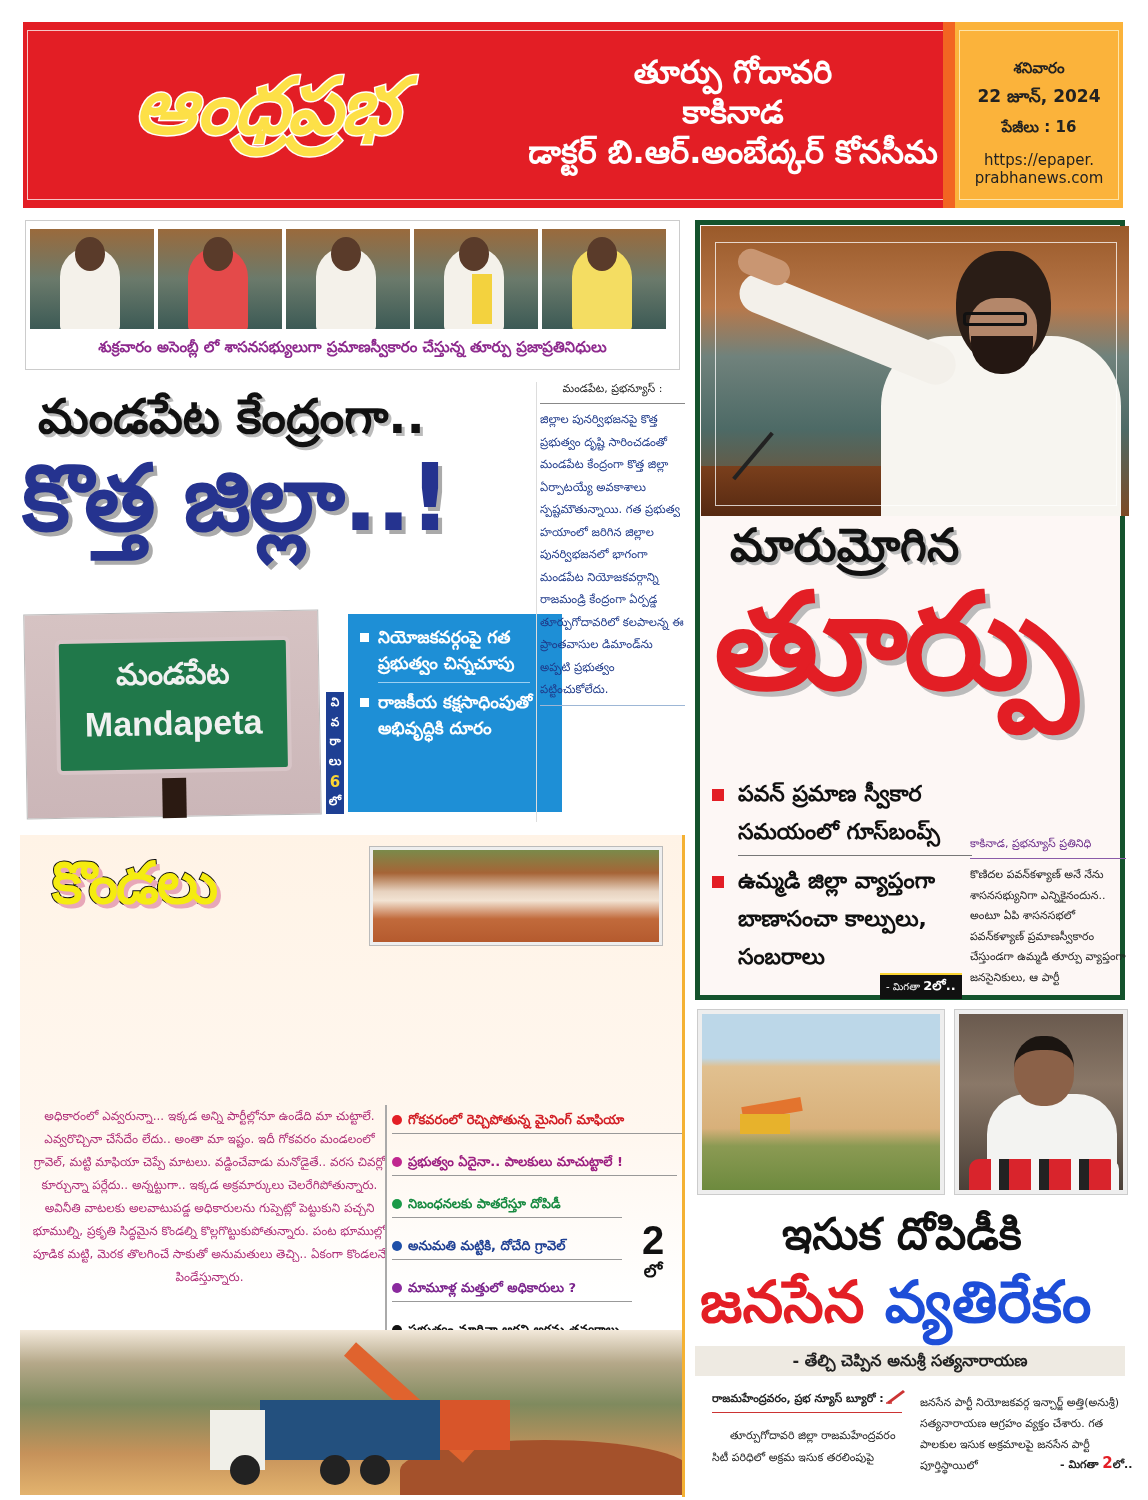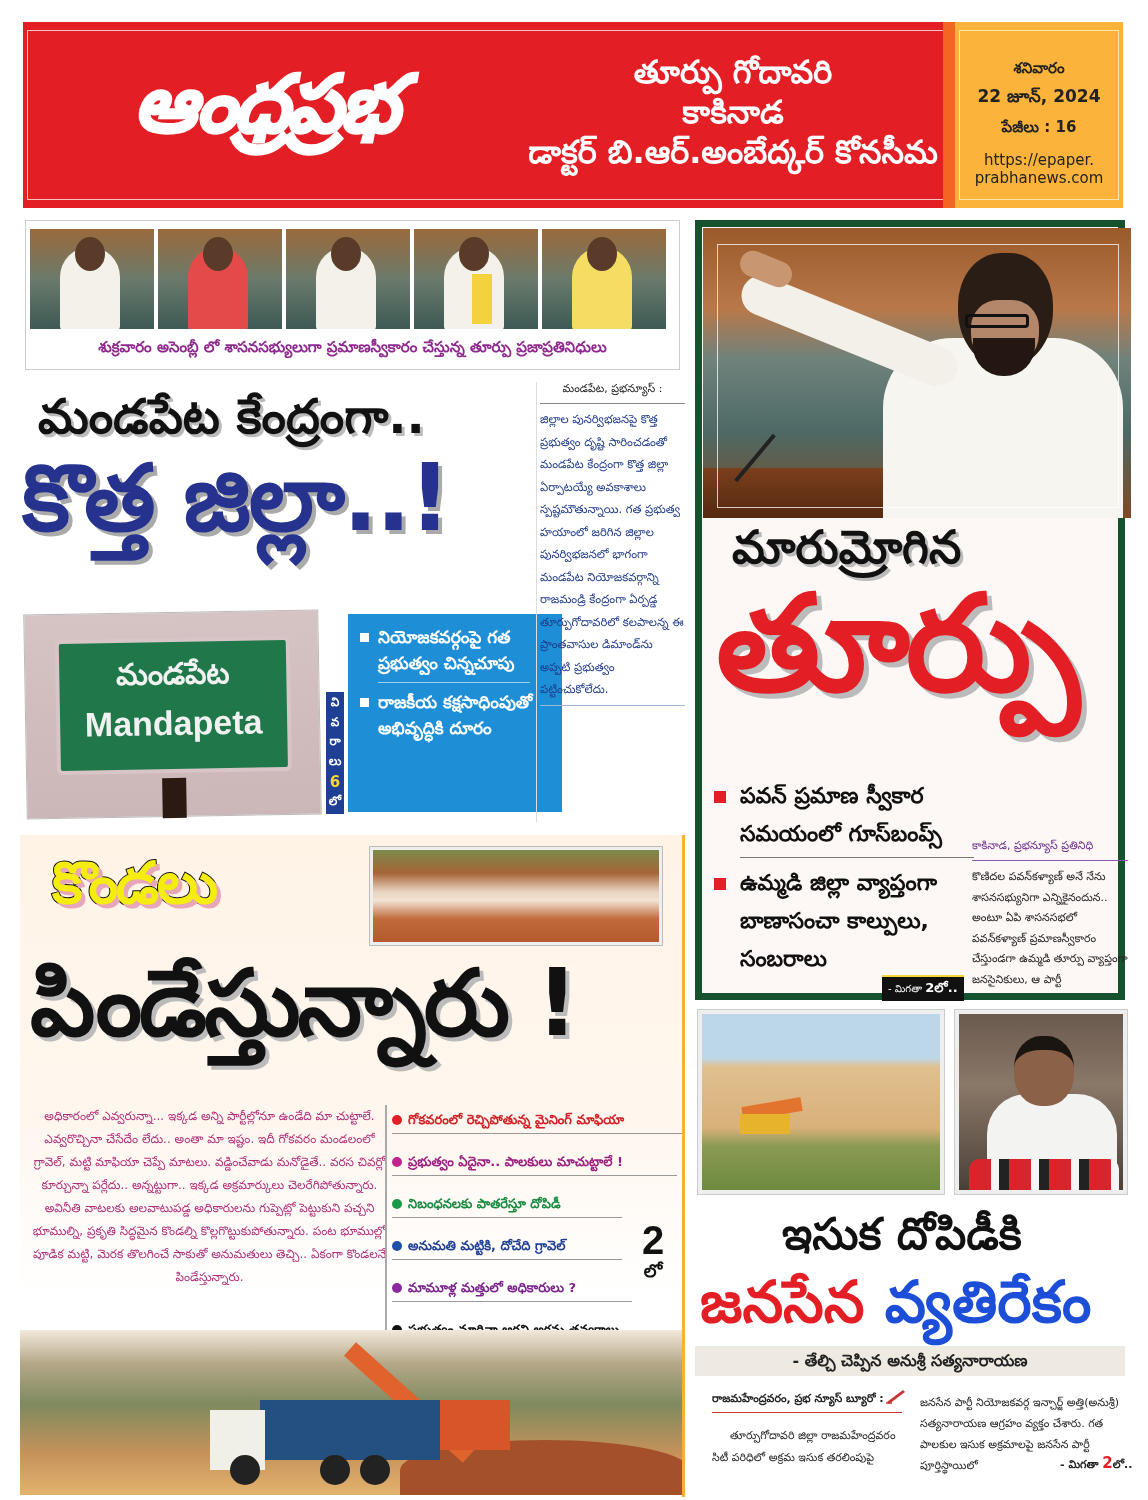--- a/index.html
+++ b/index.html
@@ -3,21 +3,21 @@
 <meta charset="utf-8">
 <style>
   * { box-sizing: border-box; margin: 0; padding: 0; }
   html, body { width: 1148px; height: 1500px; background: #ffffff; overflow: hidden; }
   body { position: relative; font-family: "DejaVu Sans", sans-serif; color: #111; }
 
   
   .masthead { position: absolute; left: 23px; top: 22px; width: 1100px; height: 186px; background: #e31e25; }
   .masthead .inner-frame { position: absolute; left: 4px; top: 8px; width: 1092px; height: 170px; border: 1px solid #f6c4c4; }
   .logo { position: absolute; left: 10px; top: 30px; width: 465px; height: 128px; display: flex; align-items: center; justify-content: center; }
-  .logo span { font-family: Liberation Mono, monospace; font-size: 78px; font-weight: bold; color: #ffffff; -webkit-text-stroke: 3px #ffffff; paint-order: stroke fill; letter-spacing: -2px; font-style: italic; }
+  .logo span { font-family: Liberation Sans, sans-serif; font-size: 78px; font-weight: bold; color: #fde047; -webkit-text-stroke: 3px #ffffff; paint-order: stroke fill; letter-spacing: -2px; font-style: italic; }
   .edition { position: absolute; left: 470px; top: 30px; width: 480px; text-align: center; color: #fff; font-weight: bold; }
   .edition div { font-size: 32px; line-height: 40px; white-space: nowrap; }
   .orange-strip { position: absolute; left: 920px; top: 0; width: 12px; height: 186px; background: #f26522; }
   .datebox { position: absolute; left: 932px; top: 0; width: 168px; height: 186px; background: #fbb33b; text-align: center; color: #222; }
   .datebox .inner { position: absolute; left: 4px; top: 8px; width: 160px; height: 170px; border: 1px solid #fde4a8; }
   .datebox .day { margin-top: 28px; font-size: 15px; font-weight: bold; }
   .datebox .date { margin-top: 6px; font-size: 17px; font-weight: bold; }
   .datebox .pages { margin-top: 8px; font-size: 15px; font-weight: bold; }
   .datebox .url { margin-top: 12px; font-size: 15px; line-height: 18px; }
 
@@ -46,21 +46,21 @@
   .bluebox .pt::before { content: ""; position: absolute; left: 0; top: 9px; width: 9px; height: 9px; background: #fff; }
   .bluebox hr { border: none; border-top: 1px solid #9cd0f2; margin: 6px 22px 6px 18px; }
 
   .side-col { position: absolute; left: 540px; top: 382px; width: 145px; }
   .side-col .dateline { font-size: 11px; text-align: center; color: #222; padding-bottom: 6px; border-bottom: 1px solid #888; }
   .side-col .body { font-size: 11.5px; line-height: 22.5px; color: #1f3a8a; padding-top: 4px; }
   .side-col .end { border-bottom: 1px solid #9db7d6; margin-top: 4px; }
   .col-rule { position: absolute; left: 536px; top: 382px; width: 1px; height: 440px; background: #ddd; }
 
   
-  .right-box { position: absolute; left: 695px; top: 220px; width: 430px; height: 780px; border: 7px solid #14532d; background: #fdf7f5; }
+  .right-box { position: absolute; left: 695px; top: 220px; width: 430px; height: 780px; border: 5px solid #14532d; background: #fdf7f5; }
   .big-photo { position: absolute; left: 1px; top: 1px; width: 428px; height: 290px; overflow: hidden; background: linear-gradient(180deg, #9a5a2a 0%, #b8784a 28%, #70827c 45%, #4d6a66 70%, #7d4a24 100%); }
   .big-photo .frame { position: absolute; left: 14px; top: 16px; width: 402px; height: 264px; border: 1px solid rgba(255,255,255,.75); }
   .big-photo .shirt { position: absolute; left: 180px; top: 110px; width: 240px; height: 200px; background: #f7f5f0; border-radius: 70px 70px 0 0; }
   .big-photo .arm { position: absolute; left: 40px; top: 40px; width: 230px; height: 40px; background: #f3f0ea; border-radius: 20px; transform: rotate(22deg); transform-origin: left center; }
   .big-photo .hand { position: absolute; left: 36px; top: 28px; width: 54px; height: 26px; background: #c99672; border-radius: 14px; transform: rotate(22deg); }
   .big-photo .head { position: absolute; left: 255px; top: 25px; width: 95px; height: 115px; background: #2a1d16; border-radius: 45% 45% 50% 50%; }
   .big-photo .face { position: absolute; left: 268px; top: 72px; width: 68px; height: 68px; background: #b4876a; border-radius: 40% 40% 50% 50%; }
   .big-photo .beard { position: absolute; left: 270px; top: 110px; width: 62px; height: 38px; background: #241712; border-radius: 0 0 30px 30px; }
   .big-photo .glasses { position: absolute; left: 262px; top: 86px; width: 64px; height: 14px; border: 3px solid #111; border-radius: 4px; }
   .big-photo .podium { position: absolute; left: 0; top: 240px; width: 300px; height: 60px; background: linear-gradient(180deg,#7a3f1c,#4e240f); }
@@ -243,21 +243,20 @@
 
   <div class="pw-side">
     <div class="dateline">కాకినాడ, ప్రభన్యూస్ ప్రతినిధి</div>
     <div class="body">కొణిదల పవన్‌కళ్యాణ్ అనే నేను శాసనసభ్యునిగా ఎన్నికైనందున.. అంటూ ఏపి శాసనసభలో పవన్‌కళ్యాణ్ ప్రమాణస్వీకారం చేస్తుండగా ఉమ్మడి తూర్పు వ్యాప్తంగా జనసైనికులు, ఆ పార్టీ</div>
   </div>
 </section>
 
 <section class="mining-box">
   <div class="kondalu">కొండలు</div>
   <div class="hill-photo"></div>
-  <h1 class="pinde">పిండేస్తున్నారు !</h1>
 
   <p class="lead">అధికారంలో ఎవ్వరున్నా... ఇక్కడ అన్ని పార్టీల్లోనూ ఉండేది మా చుట్టాలే. ఎవ్వరొచ్చినా చేసేదేం లేదు.. అంతా మా ఇష్టం. ఇదీ గోకవరం మండలంలో గ్రావెల్, మట్టి మాఫియా చెప్పే మాటలు. వడ్డించేవాడు మనోడైతే.. వరస చివర్లో కూర్చున్నా పర్లేదు.. అన్నట్టుగా.. ఇక్కడ అక్రమార్కులు చెలరేగిపోతున్నారు. అవినీతి వాటలకు అలవాటుపడ్డ అధికారులను గుప్పెట్లో పెట్టుకుని పచ్చని భూముల్ని, ప్రకృతి సిద్ధమైన కొండల్ని కొల్లగొట్టుకుపోతున్నారు. పంట భూముల్లో పూడిక మట్టి, మెరక తొలగించే సాకుతో అనుమతులు తెచ్చి.. ఏకంగా కొండలనే పిండేస్తున్నారు.</p>
   <div class="lead-rule"></div>
 
   <div class="bullets">
     <div class="b" style="--c:#e31e25;color:#d21d24">గోకవరంలో రెచ్చిపోతున్న మైనింగ్ మాఫియా</div>
     <div class="b" style="--c:#c0268f;color:#9c1f80;width:285px">ప్రభుత్వం ఏదైనా.. పాలకులు మాచుట్టాలే !</div>
     <div class="b" style="--c:#1a9a48;color:#178a40;width:230px">నిబంధనలకు పాతరేస్తూ దోపిడీ</div>
     <div class="b" style="--c:#1e4fa8;color:#1e3f93;width:230px">అనుమతి మట్టికి, దోచేది గ్రావెల్</div>
     <div class="b" style="--c:#8a2a9e;color:#7a238c;width:240px">మామూళ్ల మత్తులో అధికారులు ?</div>

